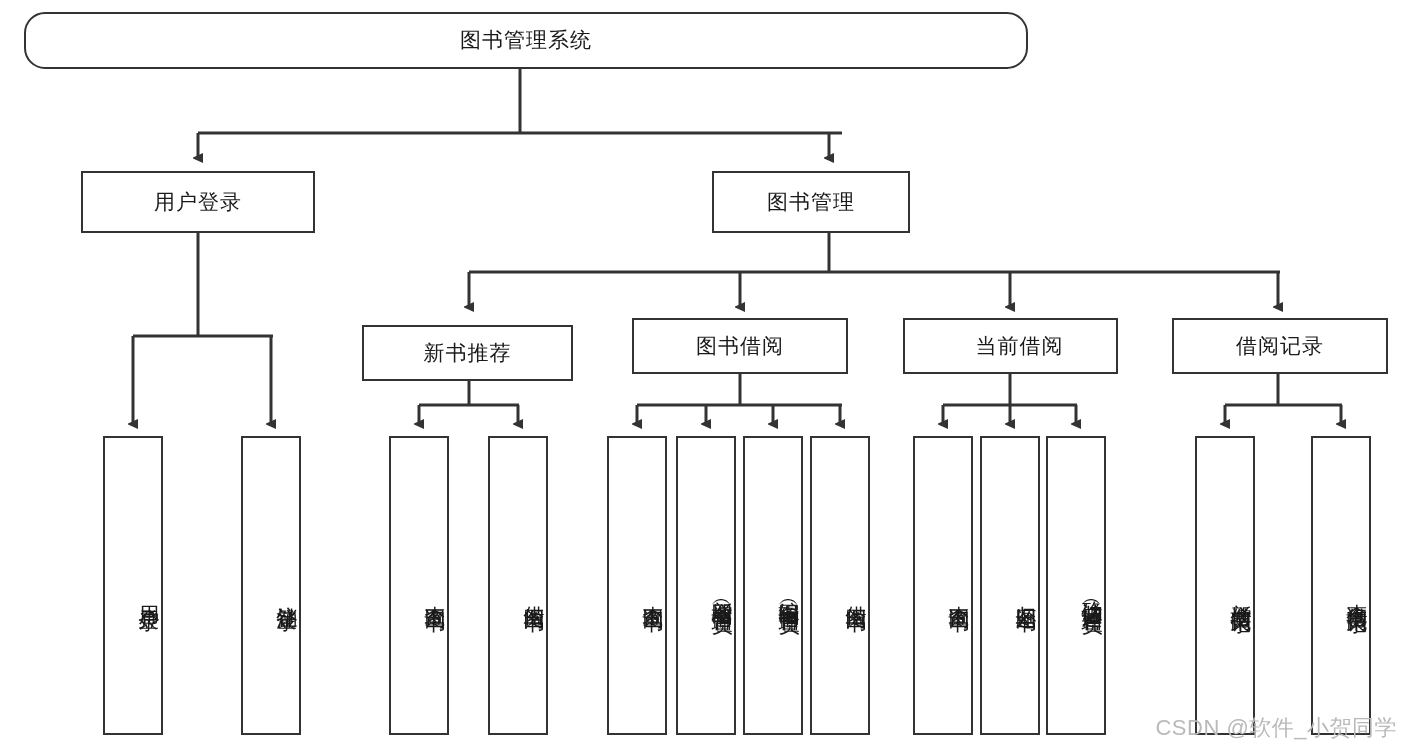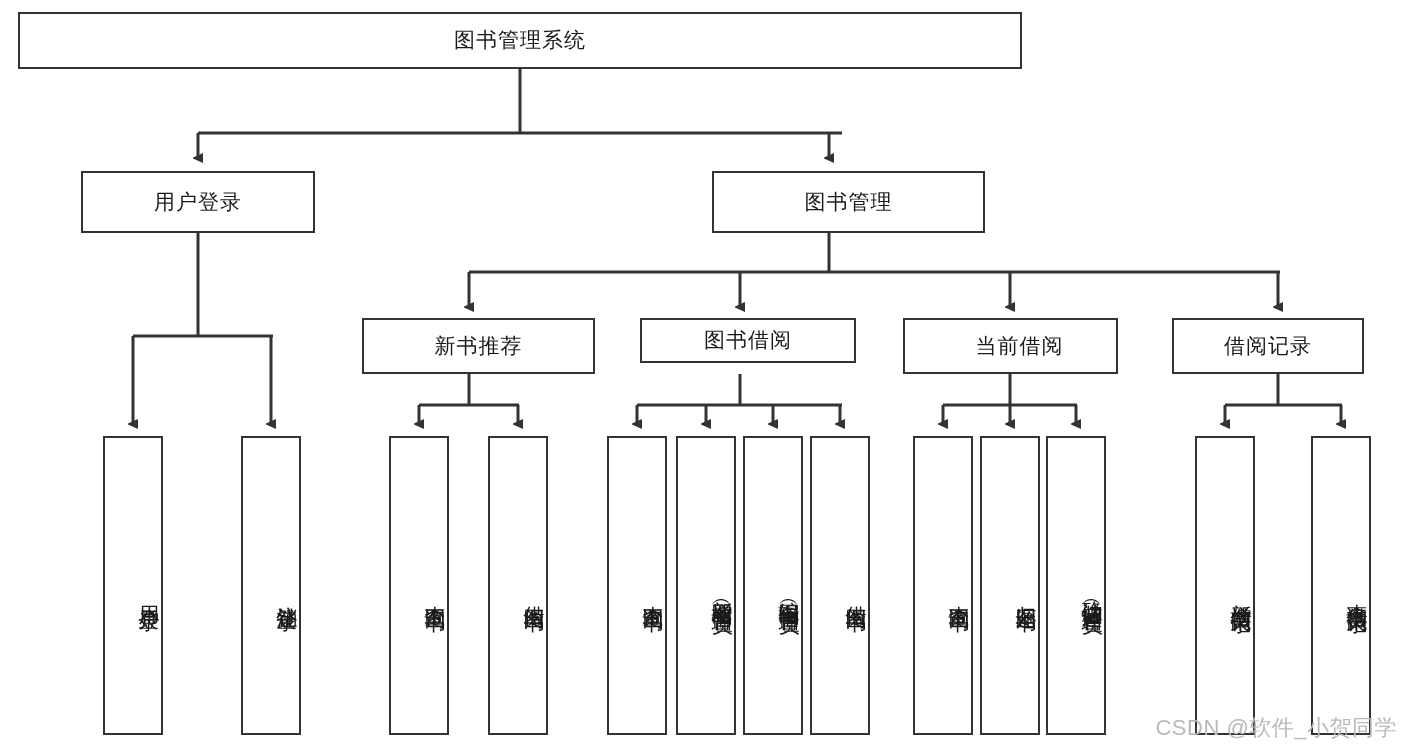--- a/index.html
+++ b/index.html
@@ -113,41 +113,41 @@
       <path d="M1010,405 L1010,424" marker-end="url(#arrow)"></path>
       <path d="M1076,405 L1076,424" marker-end="url(#arrow)"></path>
 
       <path d="M1278,374 L1278,405"></path>
       <path d="M1225,405 L1342,405"></path>
       <path d="M1225,405 L1225,424" marker-end="url(#arrow)"></path>
       <path d="M1341,405 L1341,424" marker-end="url(#arrow)"></path>
     </g>
   </svg>
 
-  <div class="node horizontal" style="left:18px; top:12px; width:1004px; height:57px;">
+  <div class="node horizontal" style="left:24px; top:12px; width:1004px; height:57px;border-radius:21px;">
     <span class="node-label">图书管理系统</span>
   </div>
 
   <div class="node horizontal" style="left:81px; top:171px; width:234px; height:62px;">
     <span class="node-label">用户登录</span>
   </div>
-  <div class="node horizontal" style="left:712px; top:171px; width:273px; height:62px;justify-content:center;">
+  <div class="node horizontal" style="left:712px; top:171px; width:198px; height:62px;justify-content:center;">
     <span class="node-label">图书管理</span>
   </div>
 
-  <div class="node horizontal" style="left:362px; top:318px; width:233px; height:56px;">
+  <div class="node horizontal" style="left:362px; top:325px; width:211px; height:56px;">
     <span class="node-label">新书推荐</span>
   </div>
-  <div class="node horizontal" style="left:632px; top:318px; width:216px; height:45px;margin-left:8px;">
+  <div class="node horizontal" style="left:632px; top:318px; width:216px; height:56px;">
     <span class="node-label">图书借阅</span>
   </div>
   <div class="node horizontal" style="left:903px; top:318px; width:215px; height:56px;padding-left:18px;">
     <span class="node-label">当前借阅</span>
   </div>
-  <div class="node horizontal" style="left:1172px; top:318px; width:192px; height:56px;">
+  <div class="node horizontal" style="left:1172px; top:318px; width:216px; height:56px;">
     <span class="node-label">借阅记录</span>
   </div>
 
   <div class="node vertical" style="left:103px; top:436px; width:60px; height:299px;">
     <span class="node-label">用户登录</span>
   </div>
   <div class="node vertical" style="left:241px; top:436px; width:60px; height:299px;">
     <span class="node-label">注销登录</span>
   </div>
 

